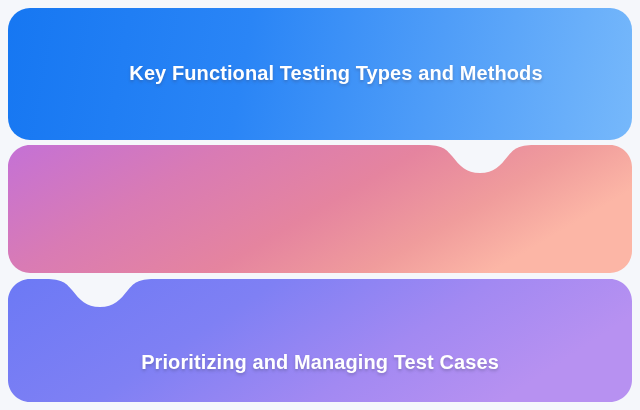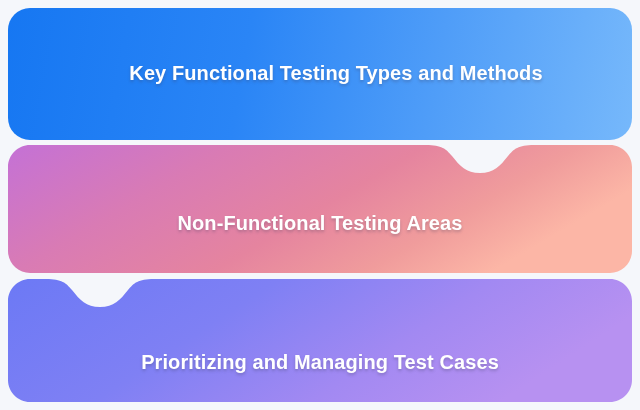--- a/index.html
+++ b/index.html
@@ -103,21 +103,20 @@
         L 602 0
         C 614 0 624 10 624 22
         L 624 106
         C 624 118 614 128 602 128
         L 22 128
         C 10 128 0 118 0 106
         L 0 22
         C 0 10 10 0 22 0
         Z"></path>
     </svg>
-    <span class="band-label">Non-Functional Testing Areas</span>
   </div>
 
   <div class="band" id="band-3">
     <svg class="shape-svg" viewBox="0 0 624 123" preserveAspectRatio="none">
       <defs>
         <linearGradient id="grad3" x1="0" y1="0" x2="1" y2="0.3">
           <stop offset="0" stop-color="#6c79f5"></stop>
           <stop offset="0.40" stop-color="#7f80f4"></stop>
           <stop offset="0.72" stop-color="#a289f2"></stop>
           <stop offset="1" stop-color="#b791f1"></stop>

